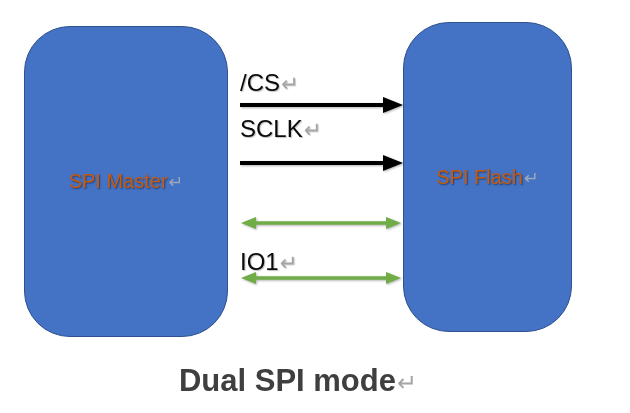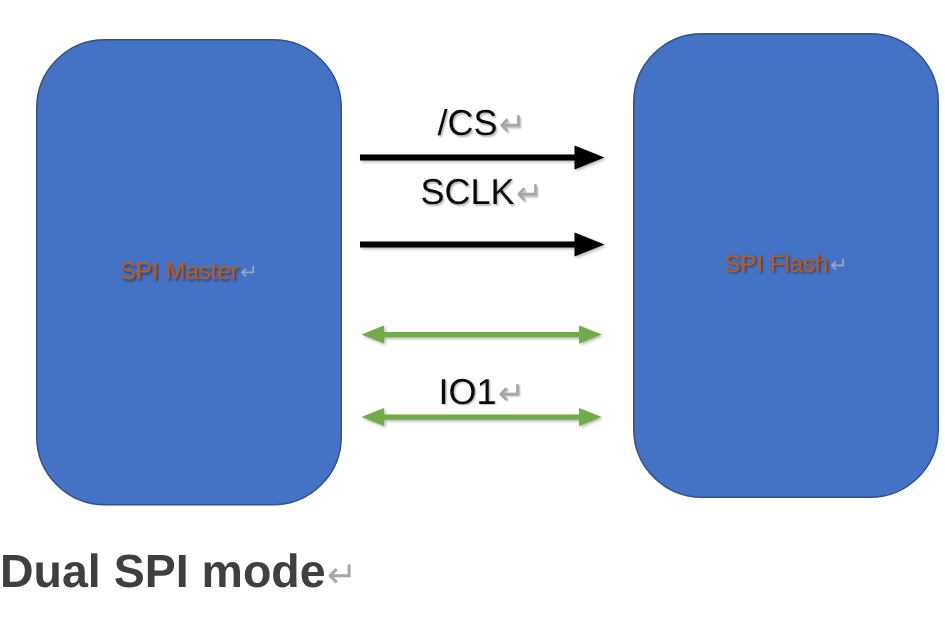--- a/index.html
+++ b/index.html
@@ -19,42 +19,42 @@
     position: absolute;
     background: #4472C4;
     border: 1.5px solid #2F528F;
     border-radius: 46px;
     box-sizing: border-box;
     display: flex;
     align-items: center;
     justify-content: center;
   }
   .node-master { left: 24px;  top: 26px; width: 204px; height: 311px; }
-  .node-flash  { left: 422px; top: 22px; width: 204px; height: 310px; }
+  .node-flash  { left: 403px; top: 22px; width: 169px; height: 310px; }
   .node-label {
     color: #C55A11;
-    font-size: 16px;
+    font-size: 20px;
     white-space: nowrap;
     text-shadow: 1px 1px 1.5px rgba(0,0,0,0.45);
   }
   .node-label .ret {
     color: #9AA7BD;
     text-shadow: none;
   }
   .ret {
     color: #A6A6A6;
     font-weight: normal;
     font-size: 0.88em;
     margin-left: 1px;
   }
   .signal-label {
     position: absolute;
     left: 240px;
     width: 162px;
-    text-align: center;
+    text-align: left;
     font-size: 24px;
     line-height: 28px;
     color: #0a0a0a;
     white-space: nowrap;
     text-shadow: 1px 1px 1px rgba(0,0,0,0.25);
   }
   .label-cs   { top: 69px;  }
   .label-sclk { top: 115px; }
   .label-io0  { top: 186px; }
   .label-io1  { top: 248px; }
@@ -65,20 +65,21 @@
   }
   .arrow-cs   { left: 238px; top: 96px;  }
   .arrow-sclk { left: 238px; top: 154px; }
   .arrow-io0  { left: 241px; top: 216px; }
   .arrow-io1  { left: 241px; top: 271px; }
   .caption {
     position: absolute;
     left: 0;
     top: 363px;
     width: 596px;
+    text-align: center;
     font-size: 31px;
     line-height: 36px;
     font-weight: bold;
     color: #3F3F3F;
     white-space: nowrap;
   }
   .caption .ret { font-size: 24px; }
 </style>
 </head>
 <body>

